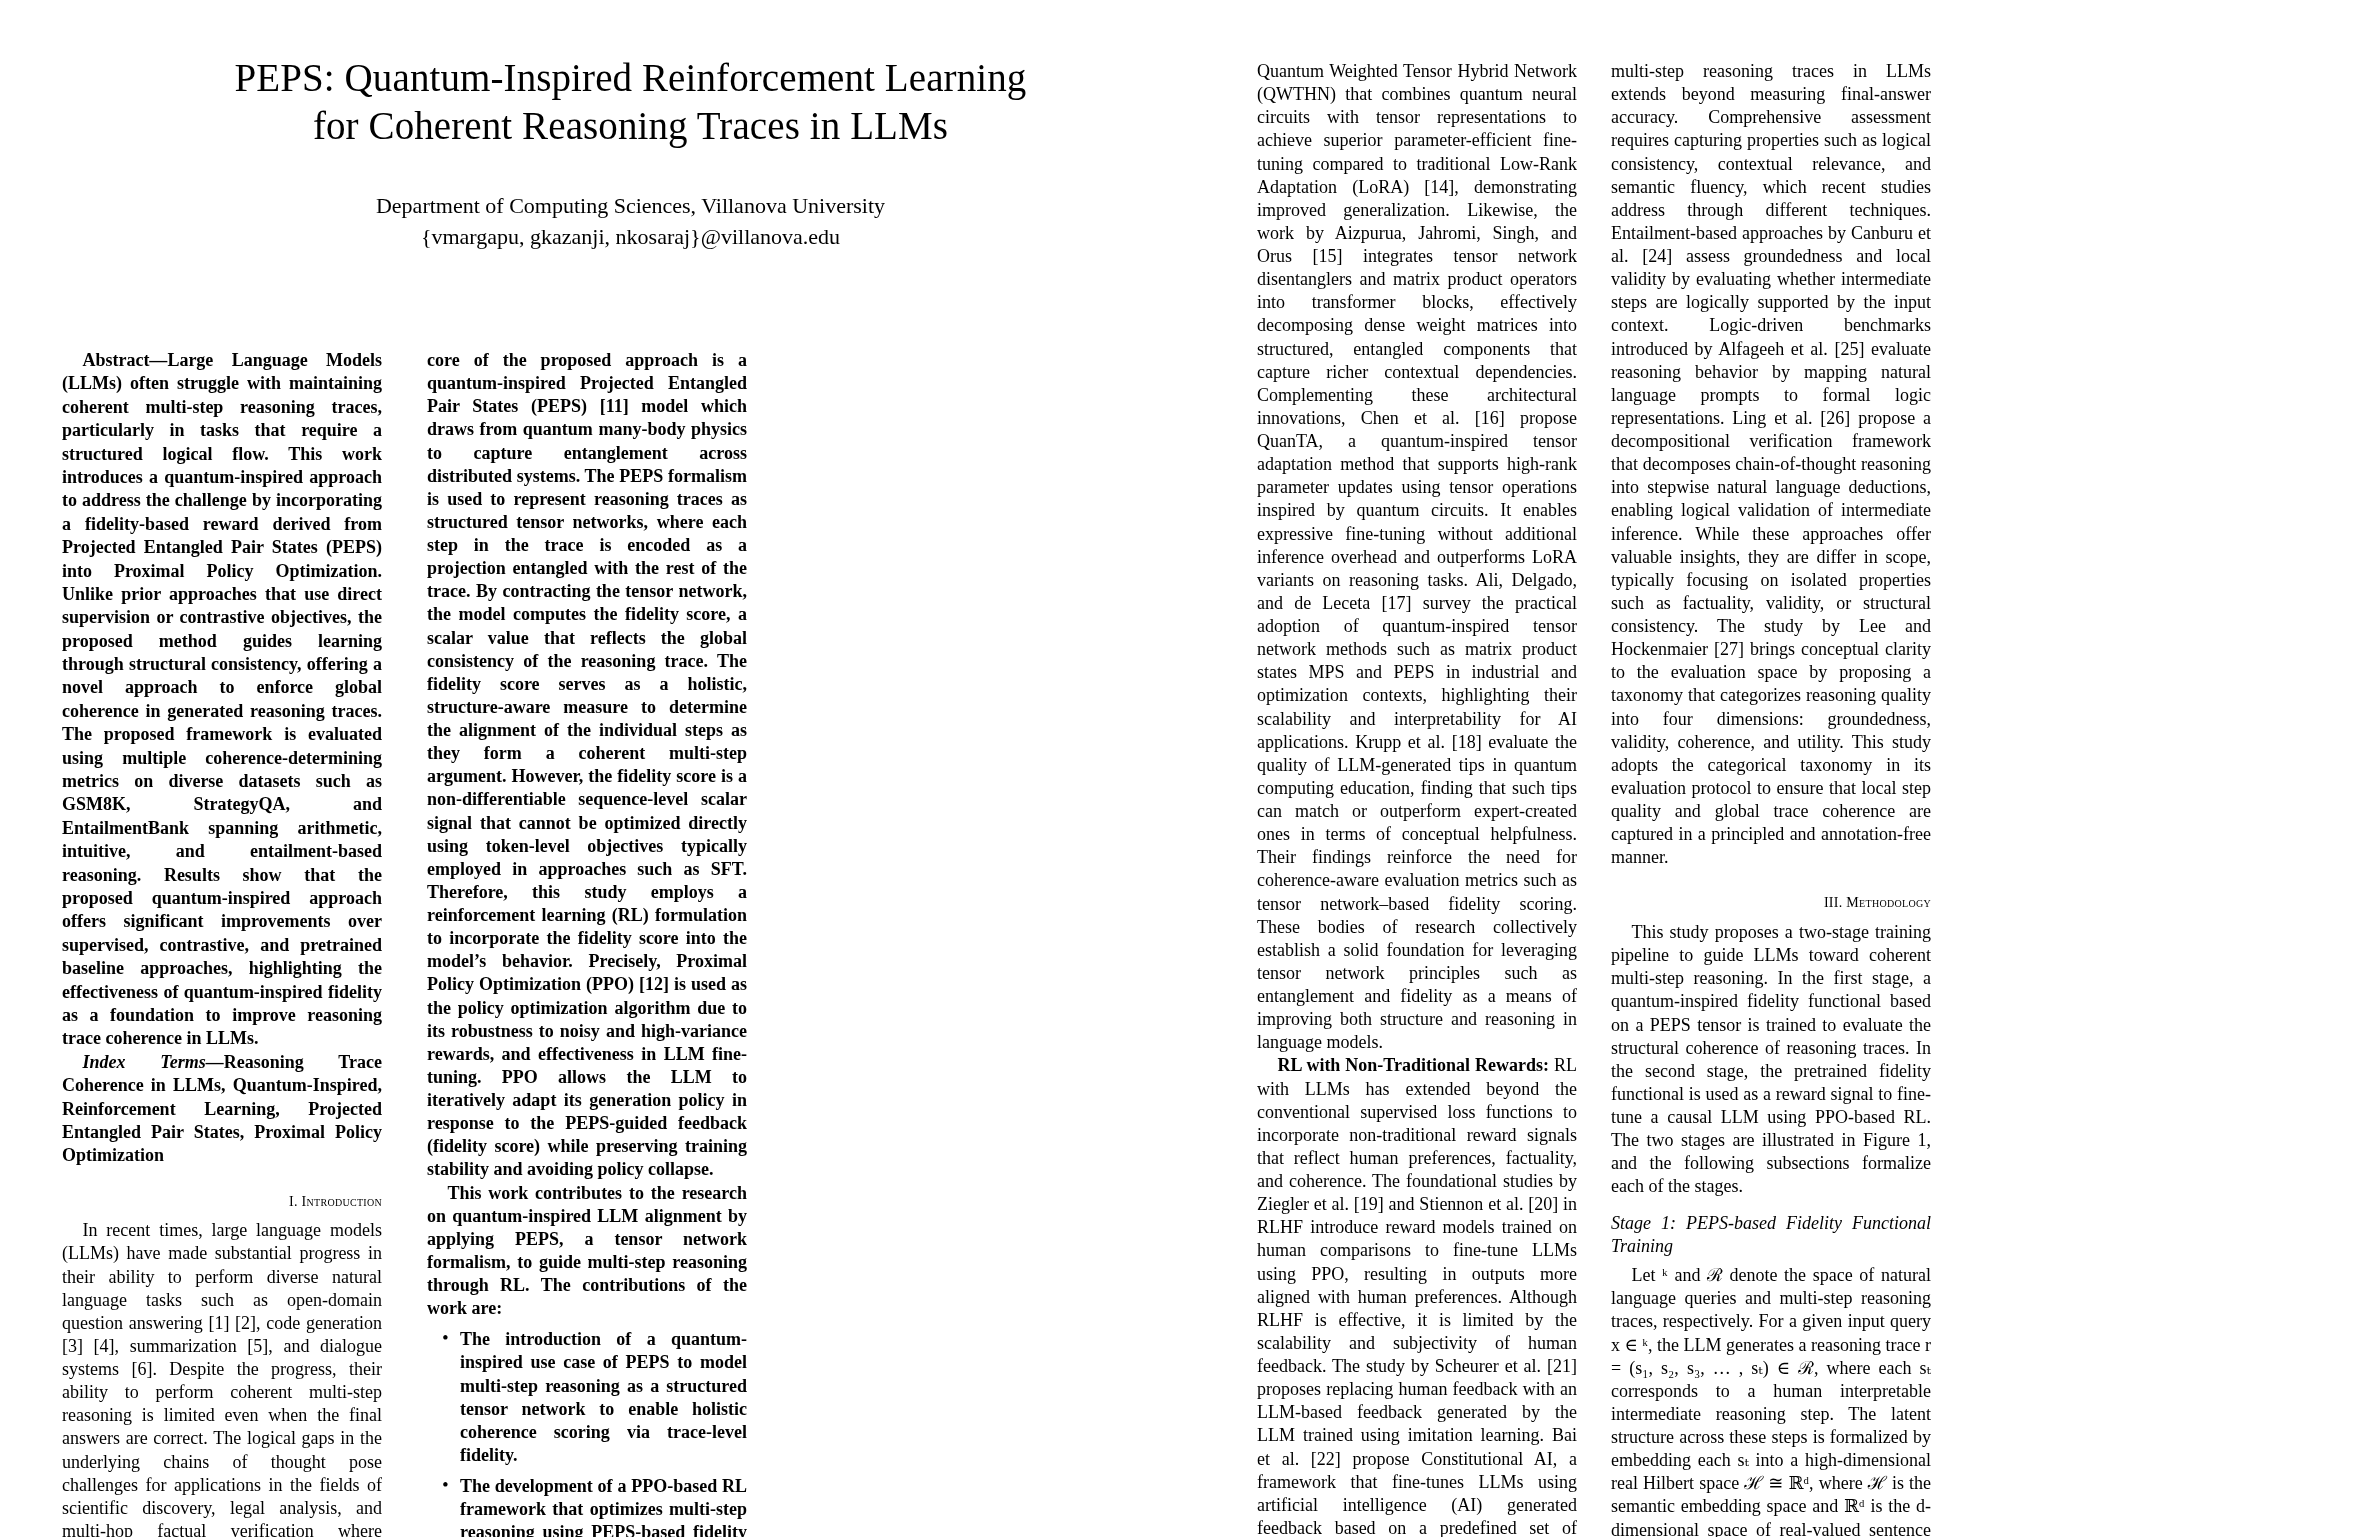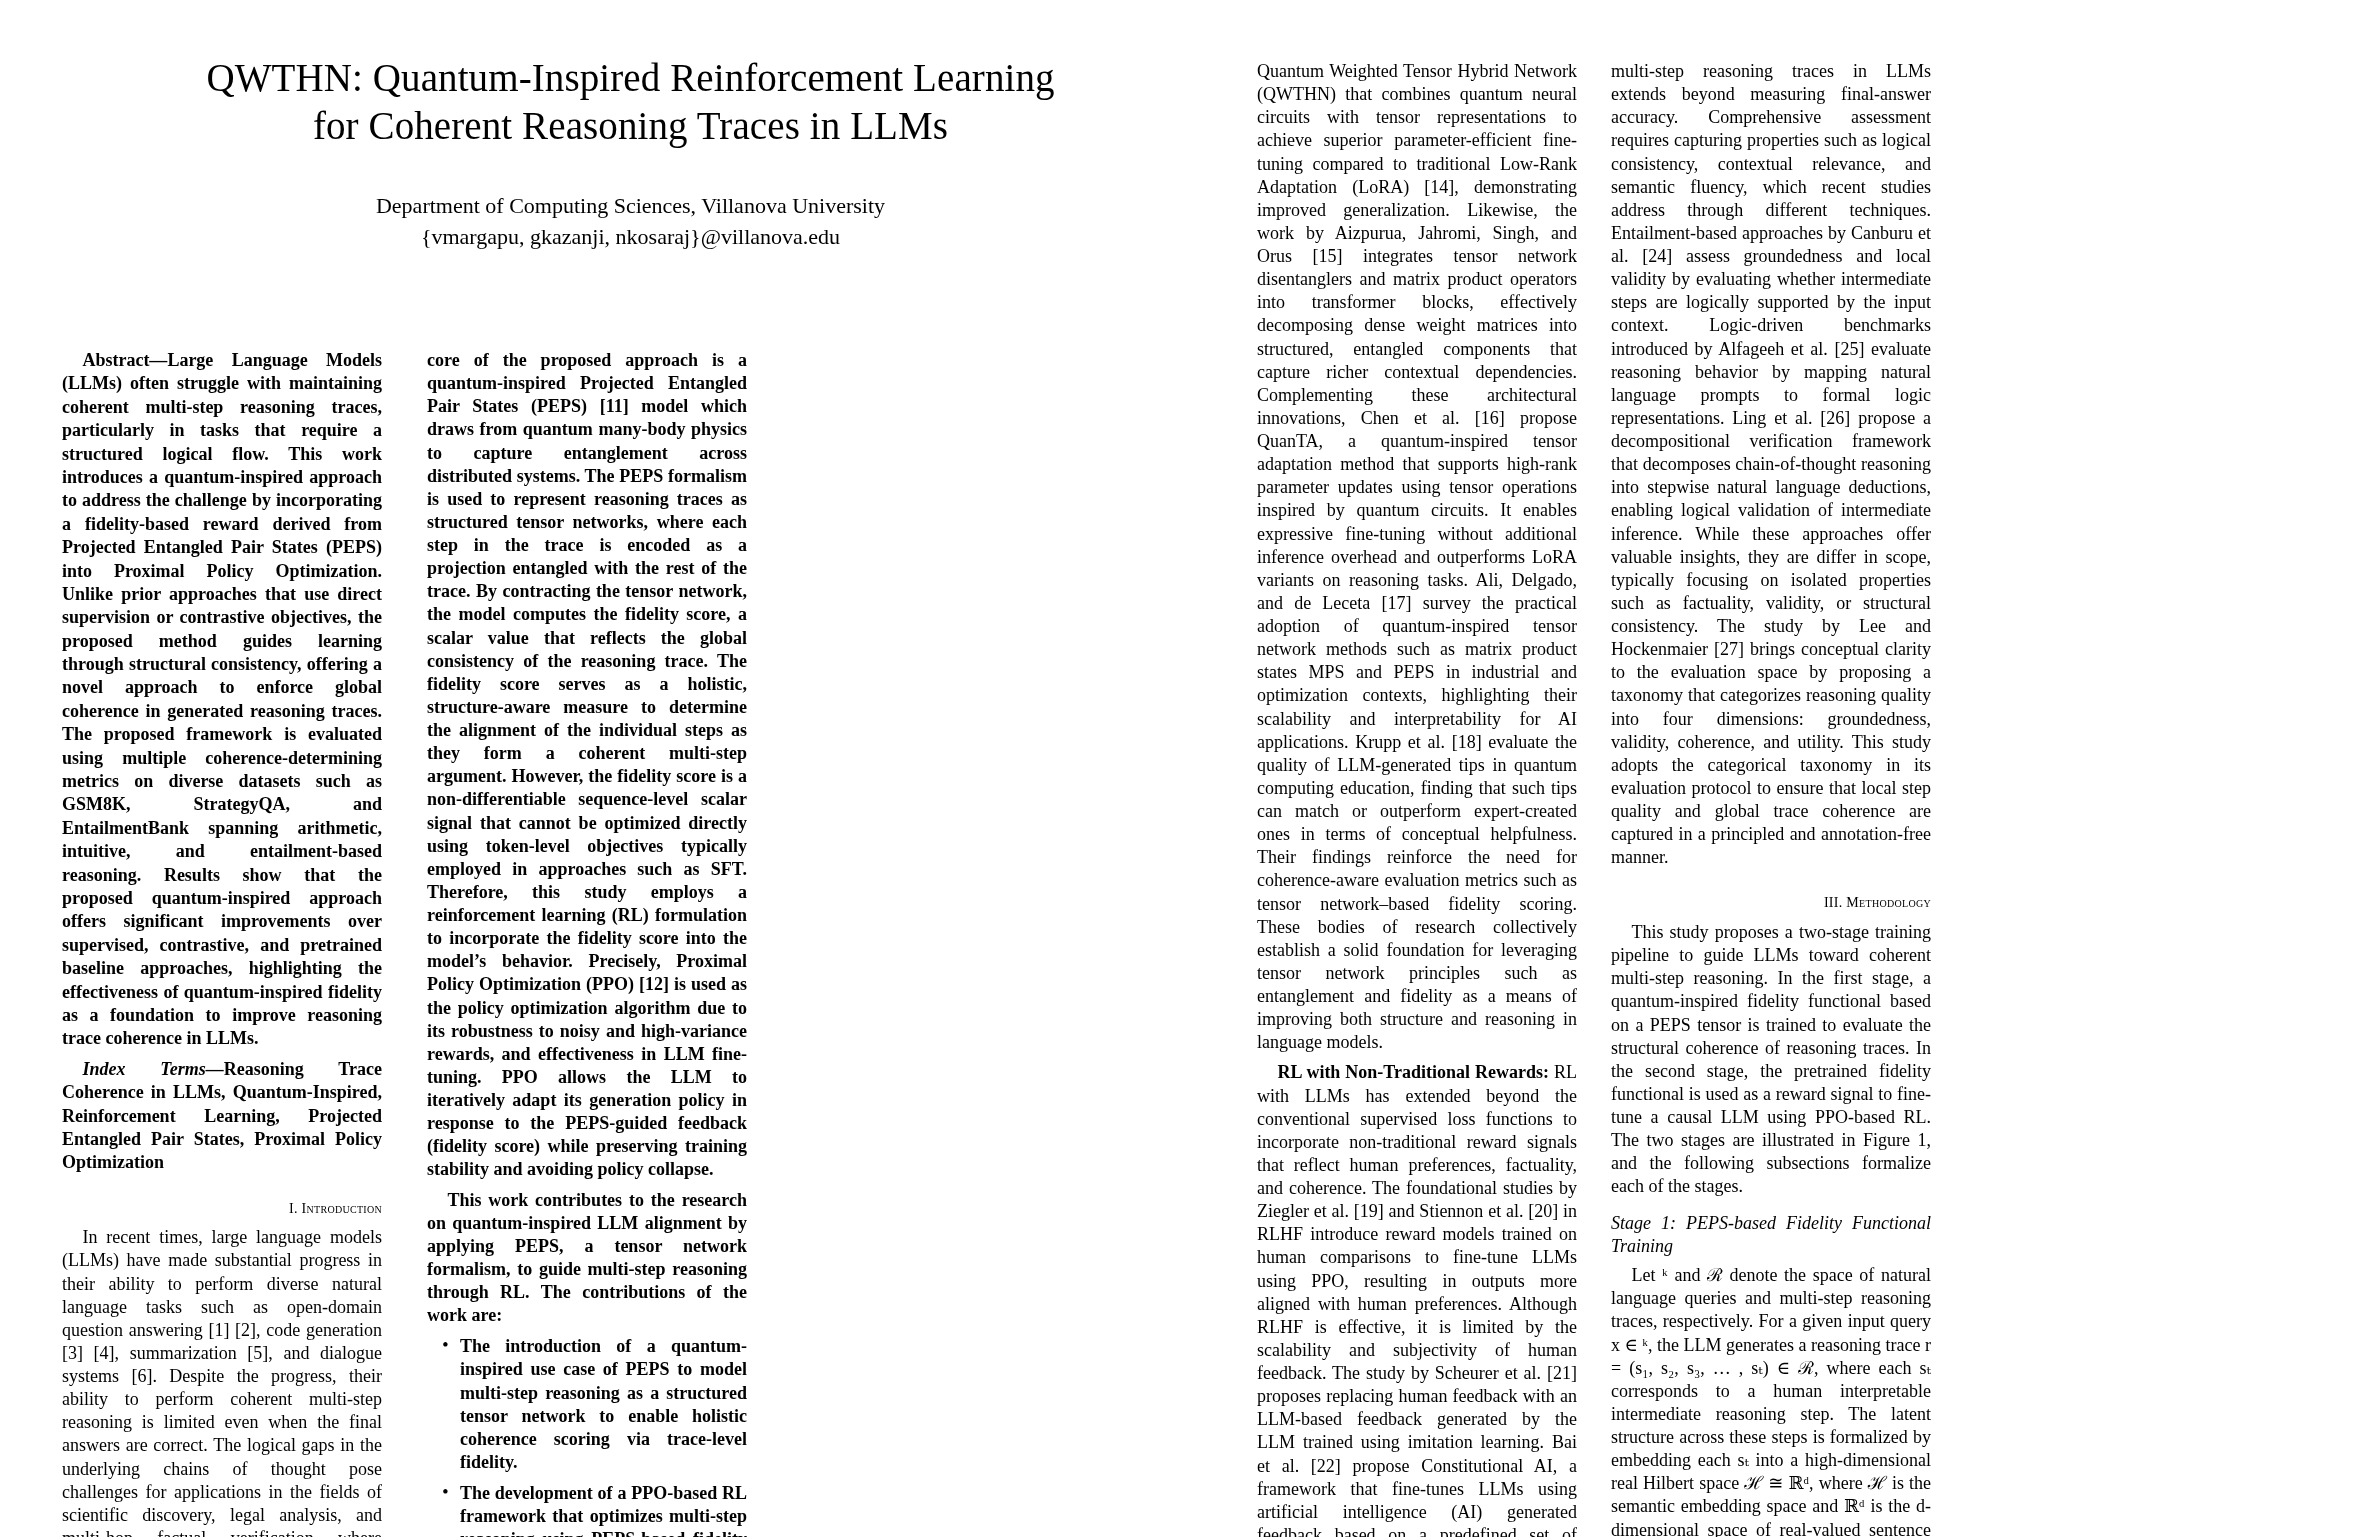--- a/index.html
+++ b/index.html
@@ -82,21 +82,21 @@
   #col2 { left: 427px;  top: 349px; width: 320px; height: 1145px; font-weight: bold; }
   #col3 { left: 1257px; top: 60px;  width: 320px; height: 1436px; }
   #col4 { left: 1611px; top: 60px;  width: 320px; height: 1436px; }
 
   
   .col p {
     margin: 0;
     text-indent: 20.4px;
   }
   .col p.noindent { text-indent: 0; }
-  .col p + p { margin-top: 7px; }
+  .col p + p { margin-top: 0; }
 
   .abstract-text {
     font-weight: bold;
     text-align: justify;
     text-indent: 20.4px;
     margin: 0;
     font-size: 18px;
     line-height: 1.30;
   }
   .abstract-text .lead {
@@ -160,21 +160,21 @@
 <body>
 
 <div class="page">
 
   <div class="arxiv-stamp">
     
   </div>
 
   <div class="title-block">
     <h1 class="paper-title">
-      <span class="tl">QWTHN: Quantum-Inspired Reinforcement Learning</span>
+      <span class="tl">PEPS: Quantum-Inspired Reinforcement Learning</span>
       <span class="tl">for Coherent Reasoning Traces in LLMs</span>
     </h1>
     <div class="authors">
       <div>Department of Computing Sciences, Villanova University</div>
       <div>{vmargapu, gkazanji, nkosaraj}@villanova.edu</div>
     </div>
   </div>
 
   <div class="col" id="col1">
     <p class="abstract-text"><span class="lead">Abstract—</span><span>Large Language Models (LLMs) often struggle with maintaining coherent multi-step reasoning traces, particularly in tasks that require a structured logical flow. This work introduces a quantum-inspired approach to address the challenge by incorporating a fidelity-based reward derived from Projected Entangled Pair States (PEPS) into Proximal Policy Optimization. Unlike prior approaches that use direct supervision or contrastive objectives, the proposed method guides learning through structural consistency, offering a novel approach to enforce global coherence in generated reasoning traces. The proposed framework is evaluated using multiple coherence-determining metrics on diverse datasets such as GSM8K, StrategyQA, and EntailmentBank spanning arithmetic, intuitive, and entailment-based reasoning. Results show that the proposed quantum-inspired approach offers significant improvements over supervised, contrastive, and pretrained baseline approaches, highlighting the effectiveness of quantum-inspired fidelity as a foundation to improve reasoning trace coherence in LLMs.</span></p>

